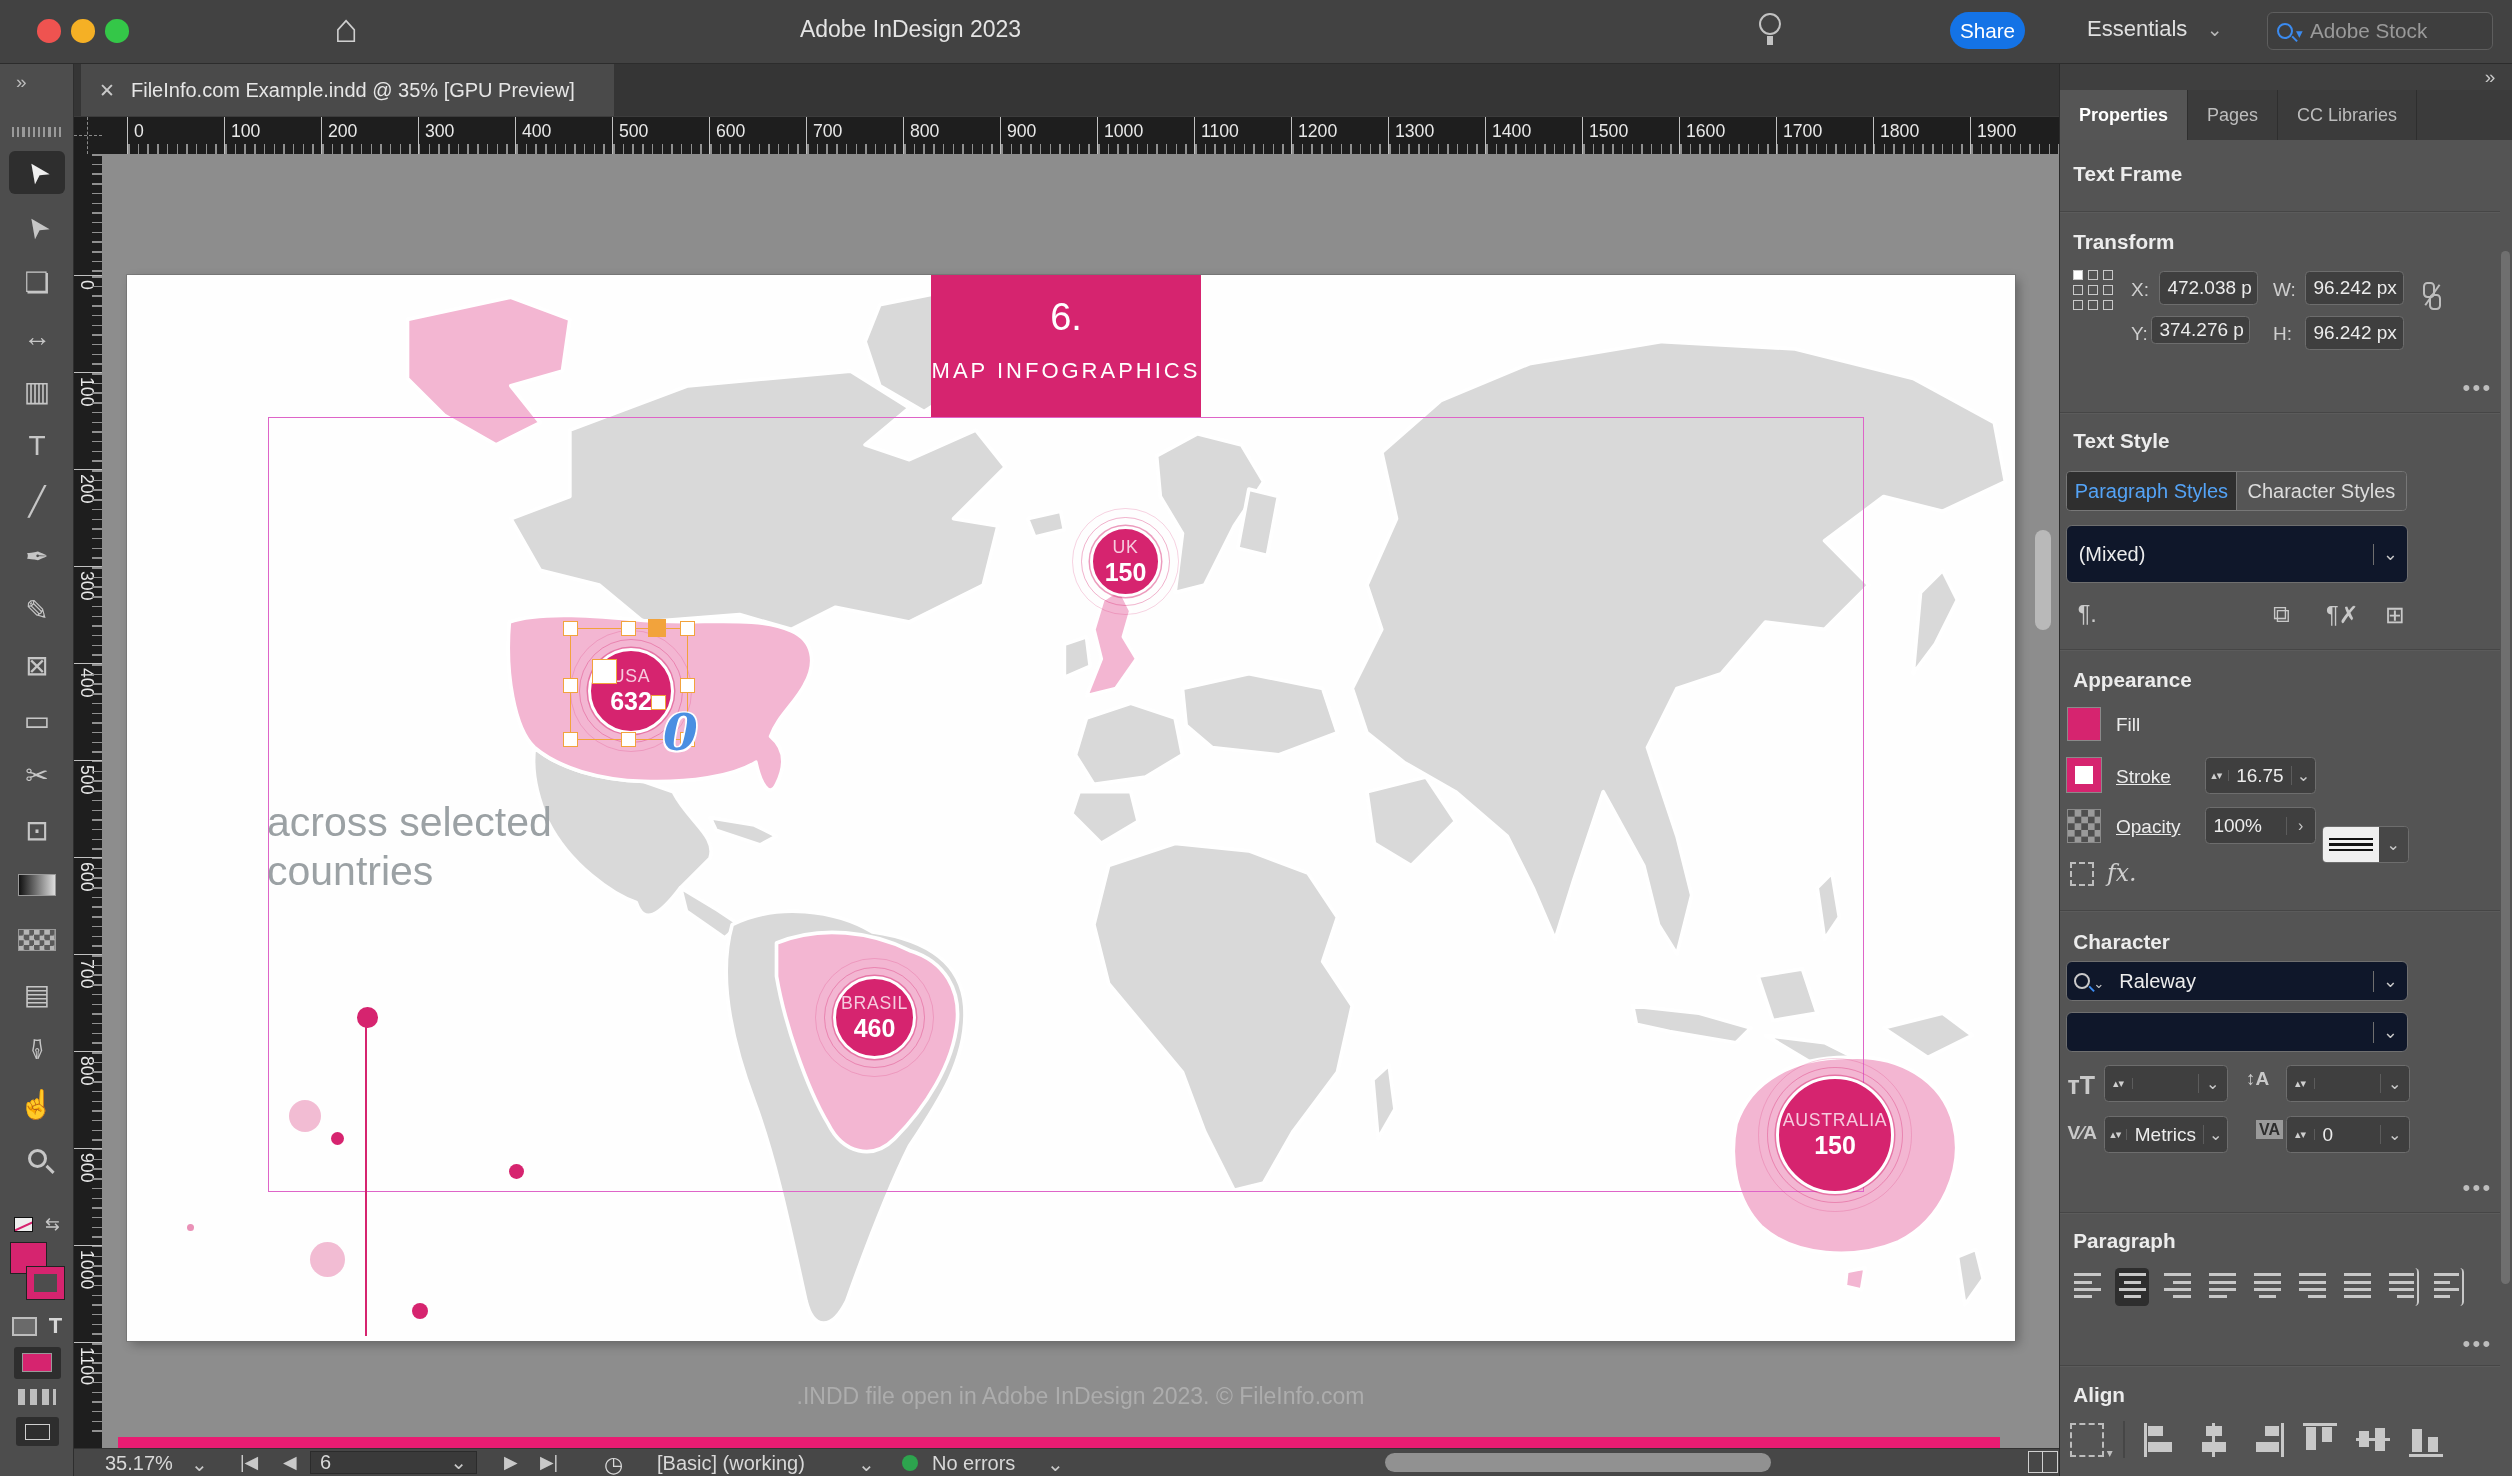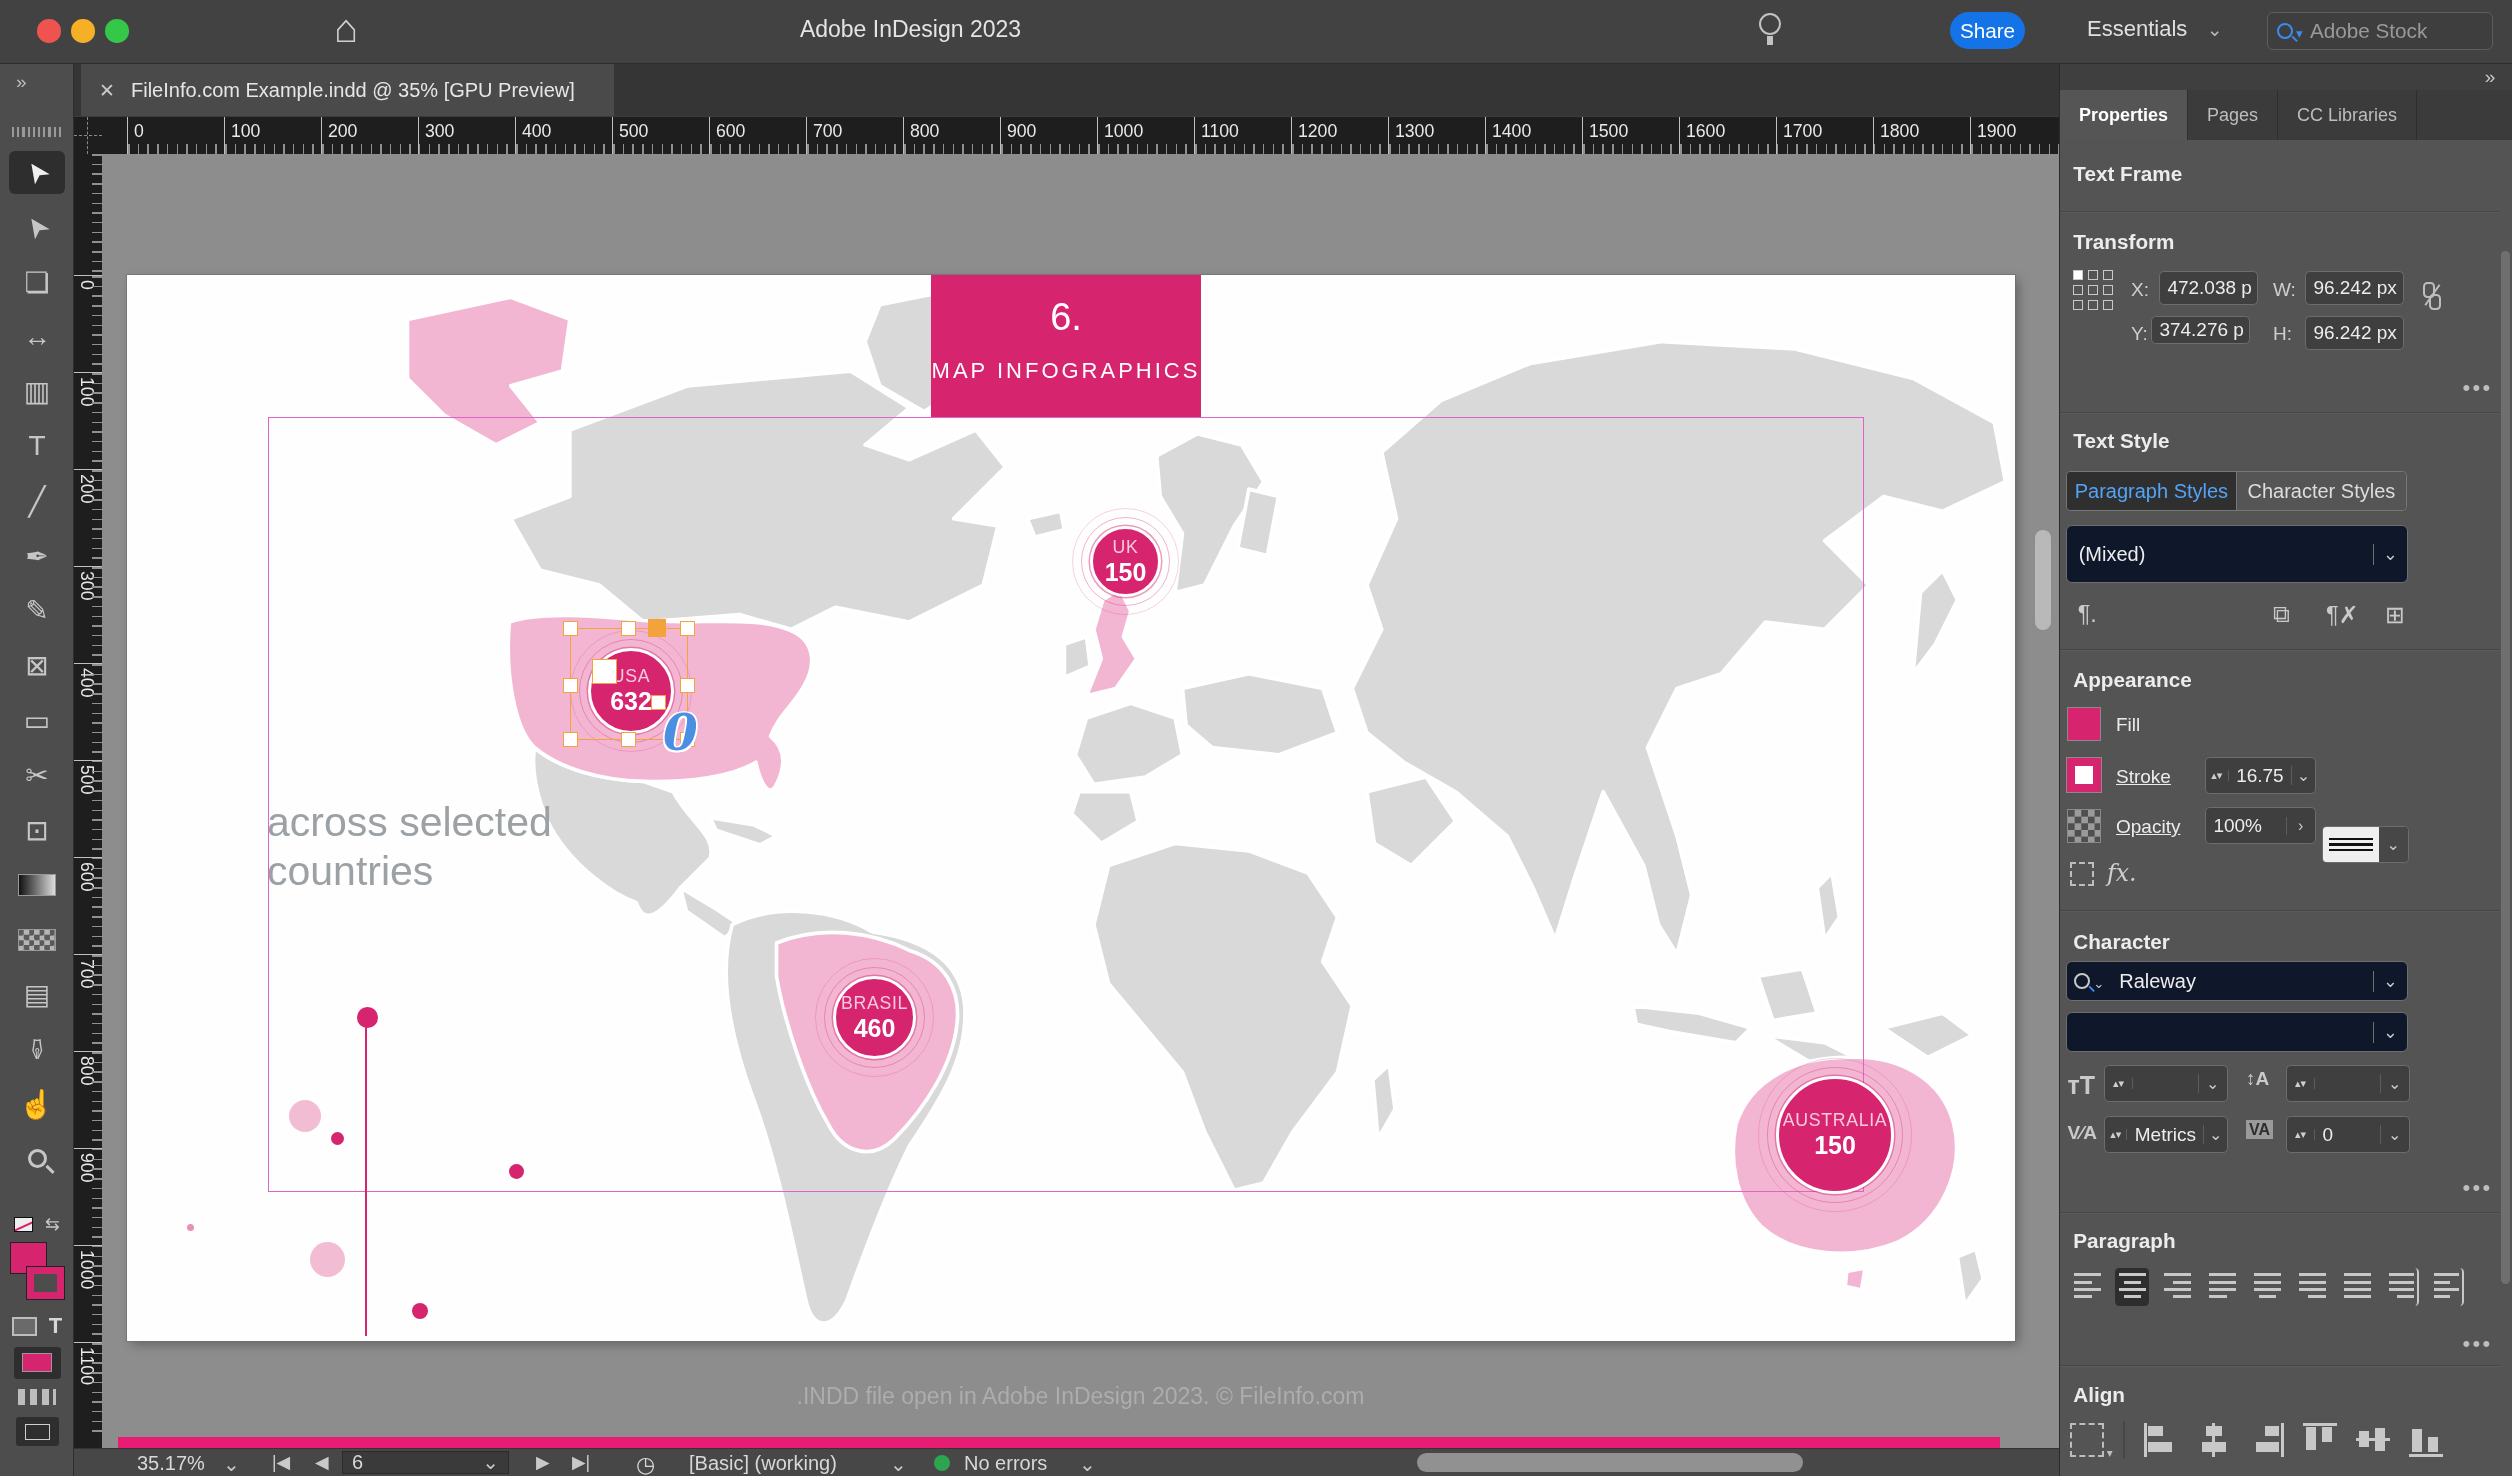--- a/index.html
+++ b/index.html
@@ -104,21 +104,21 @@
   #anno-zero { position:absolute; left:536px; top:428px; font-family:"DejaVu Serif", serif; font-style:italic; font-weight:bold; font-size:50px; color:#4a8fe2; text-shadow:1.5px 1.5px 0 #fff,-1.5px -1.5px 0 #fff,1.5px -1.5px 0 #fff,-1.5px 1.5px 0 #fff; }
   .dot { position:absolute; background:#d6246f; border-radius:50%; }
   #pin-dot { position:absolute; left:230px; top:732px; width:20.7px; height:20.7px; background:#d6246f; border-radius:50%; }
   #pin-line { position:absolute; left:238px; top:748px; width:2.2px; height:313px; background:#d6246f; }
   #doc-footer { position:absolute; left:0; top:1229px; width:1957px; text-align:center; font-size:23px; color:#adadad; }
   #pink-strip { position:absolute; left:16px; top:1283px; width:1882px; height:11px; background:#e81c72; }
   #v-scroll { position:absolute; left:1933px; top:376px; width:16px; height:100px; background:#b9b9b9; border-radius:8px; }
 
   
   #statusbar { position:absolute; left:74px; top:1448px; width:1985px; height:28px; background:#474747; border-top:0.7px solid #333; font-size:20px; color:#d8d8d8; }
-  #statusbar > * { position:absolute; top:3px;margin-left:32px; }
+  #statusbar > * { position:absolute; top:3px; }
   .nav-g { color:#c9c9c9; font-size:17.7px; }
   #page-field { left:236px; top:1.5px; width:167px; height:23.6px; background:#3a3a3a; border:0.7px solid #2b2b2b; display:flex; align-items:center; justify-content:space-between; padding:0 8.9px; }
   #h-scroll { left:1311px; top:3.7px; width:386px; height:19px; background:#919191; border-radius:9.6px; }
   #spread-ic { left:1954px; top:1.5px; width:29.5px; height:22px; border:1.5px solid #cfcfcf; display:flex; }
   #spread-ic i { flex:1; border-right:1.5px solid #cfcfcf; } #spread-ic i:last-child{border-right:none;}
   .green-dot { width:16px; height:16px; border-radius:50%; background:#2da44e; display:inline-block; }
 
   
   #rpanel { position:absolute; left:2059px; top:64px; width:453px; height:1412px; background:#545454; border-left:0.7px solid #2b2b2b; }
   #rp-strip { position:absolute; left:0; top:0; width:453px; height:26px; background:#3f3f3f; }
@@ -699,21 +699,21 @@
       <span class="ud">▴▾</span>
         <span class="sval"></span>
         <span class="sc">⌄</span>
     </div>
     <span class="charic abs" style="left:7.4px;top:982px;">V⁄A</span>
     <div class="stepper" style="left:44px;top:976px;width:124px;">
       <span class="ud">▴▾</span>
         <span class="sval">Metrics</span>
         <span class="sc">⌄</span>
     </div>
-    <span class="va-box abs" style="left:186px;top:980px;">VA</span>
+    <span class="va-box abs" style="left:196px;top:980px;">VA</span>
     <div class="stepper" style="left:226px;top:976px;width:124px;">
       <span class="ud">▴▾</span>
         <span class="sval">0</span>
         <span class="sc">⌄</span>
     </div>
     <span class="more" style="top:1035px;">•••</span>
     <div class="divider" style="top:1072px;"></div>
 
     <div class="sec-h abs" style="left:13.3px;top:1089px;">Paragraph</div>
     <div id="palign">

